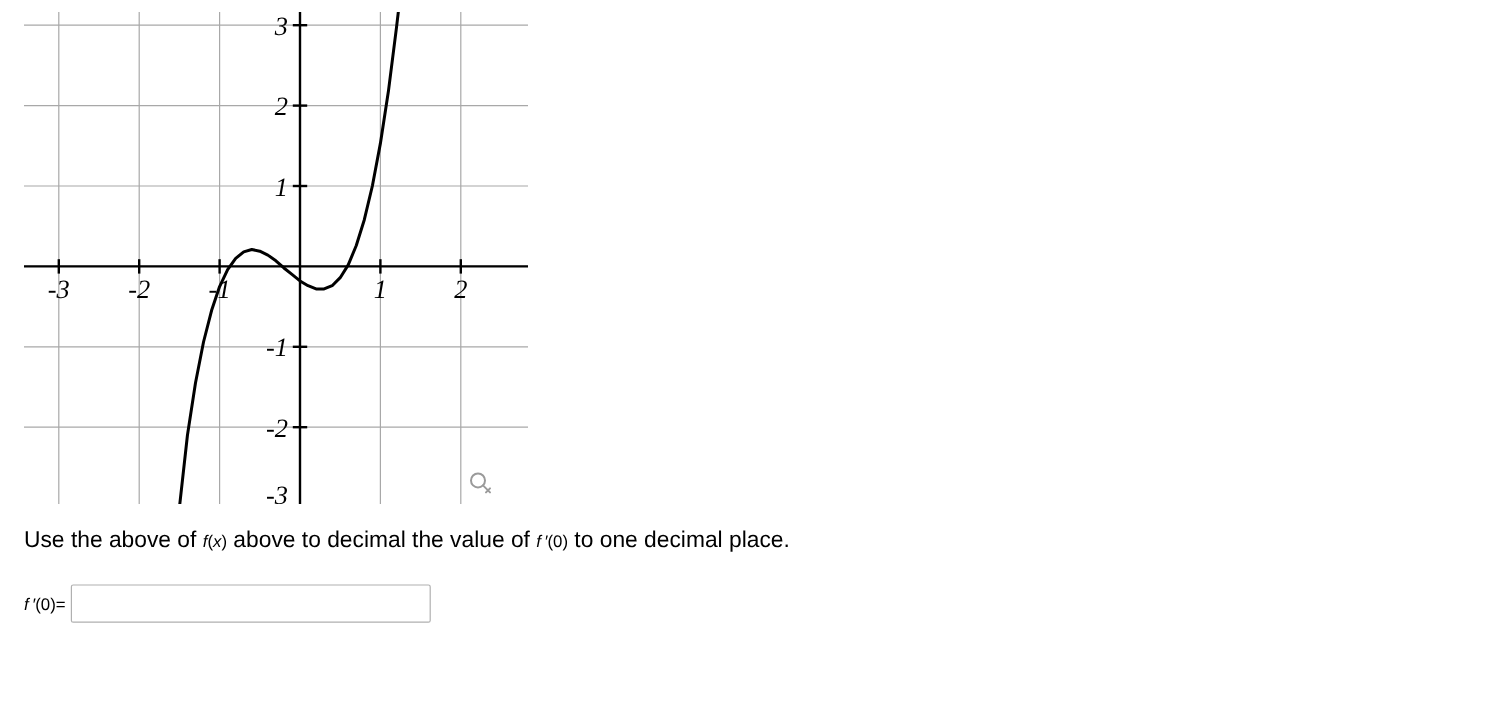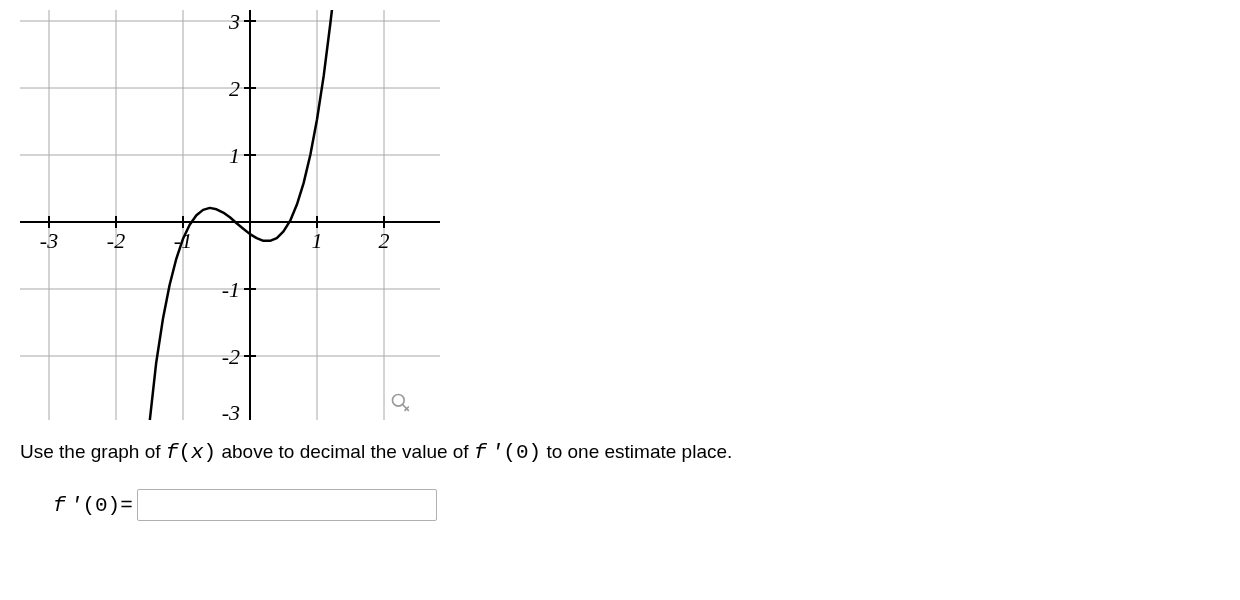--- a/index.html
+++ b/index.html
@@ -21,30 +21,29 @@
     font-size: 22px;
     font-style: italic;
     fill: #000;
   }
   .prompt {
     margin-top: 18px;
     font-size: 19px;
     line-height: 1.4;
   }
   .math {
-    font-family: Liberation Mono, monospace;
-    font-size: 21px;
+    font-family: Liberation Sans, sans-serif;
+    font-size: 14px;
   }
   .math .f { font-style: italic; }
   .answer-row {
     display: flex;
     align-items: center;
     margin-top: 22px;
     gap: 4px;
-    margin-left: 33px;
   }
   .answer-input {
     width: 290px;
     height: 28px;
     border: 1px solid #b0b0b0;
     border-radius: 2px;
     background: #fff;
     padding: 1px 4px;
     font-size: 16px;
   }
@@ -122,19 +121,19 @@
   </svg>
 
   <svg class="magnify" viewBox="0 0 24 24">
     <circle cx="10" cy="10" r="7" fill="none" stroke="#9a9a9a" stroke-width="2"></circle>
     <line x1="15" y1="15" x2="22" y2="22" stroke="#9a9a9a" stroke-width="2" stroke-linecap="round"></line>
     <line x1="18" y1="22" x2="22" y2="18" stroke="#9a9a9a" stroke-width="2" stroke-linecap="round"></line>
   </svg>
 </div>
 
 <div class="prompt">
-  <span>Use the graph of </span><span class="math"><span class="f">f</span>(<span class="f">x</span>)</span><span> above to decimal the value of </span><span class="math"><span class="f">f ′</span>(0)</span><span> to one estimate place.</span>
+  <span>Use the above of </span><span class="math"><span class="f">f</span>(<span class="f">x</span>)</span><span> above to decimal the value of </span><span class="math"><span class="f">f ′</span>(0)</span><span> to one decimal place.</span>
 </div>
 
 <div class="answer-row">
   <span class="math"><span class="f">f ′</span>(0)=</span>
   <input class="answer-input" type="text" value="" style="">
 </div>
 
 </body></html>

